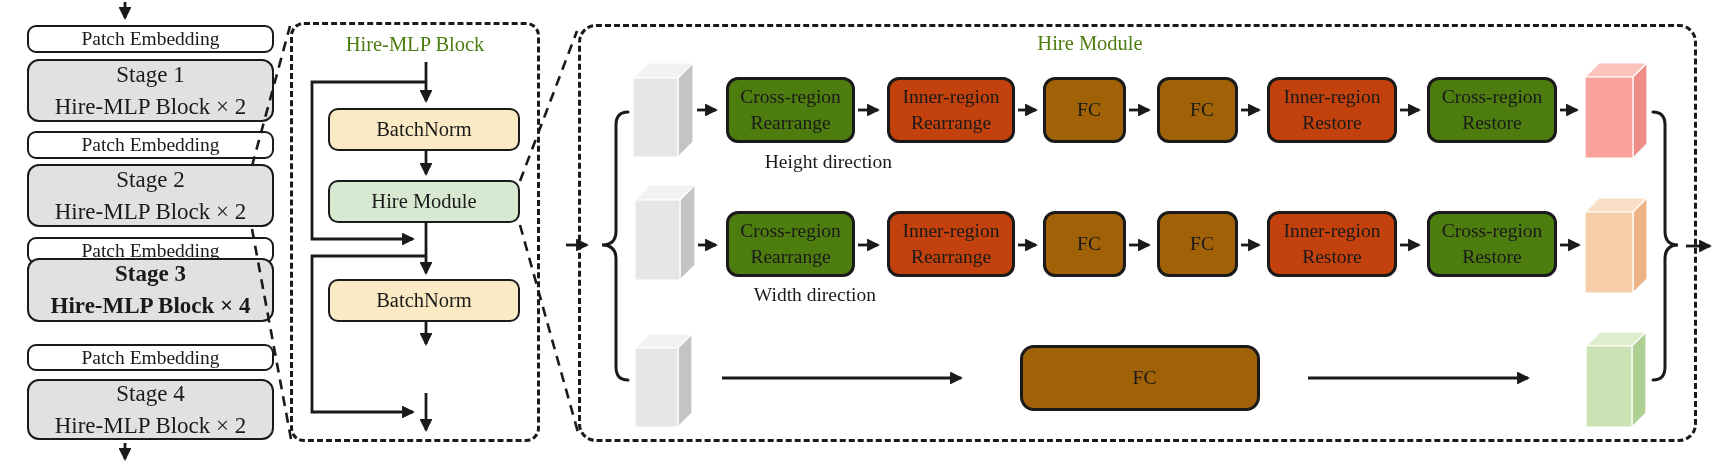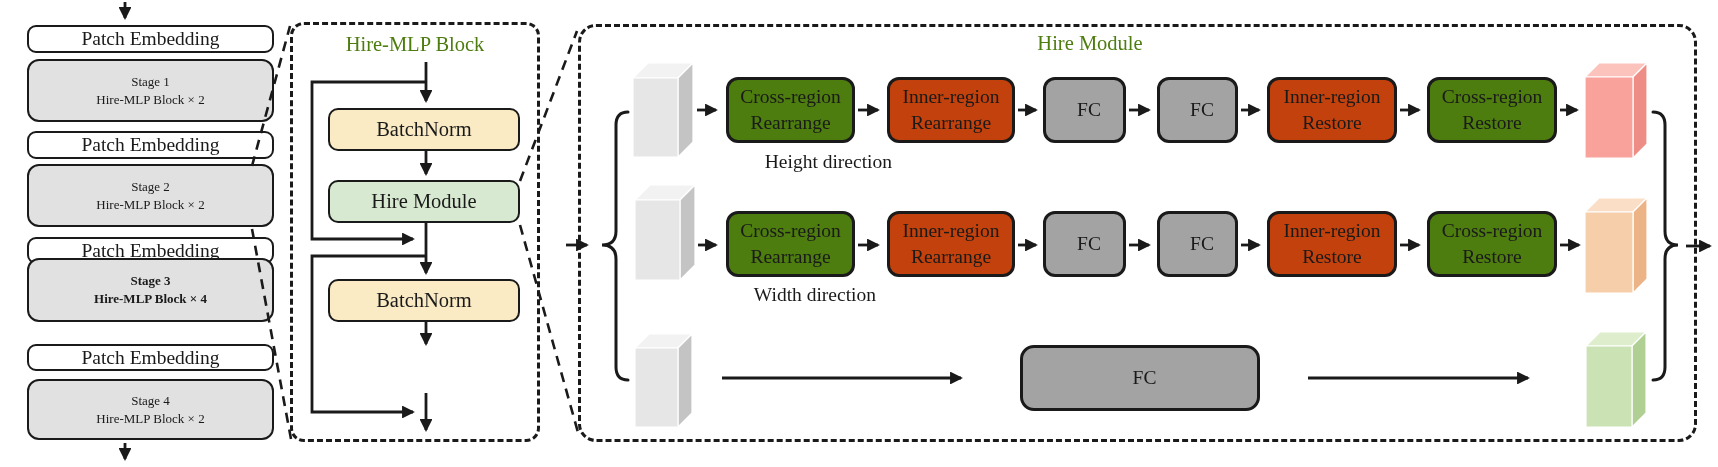--- a/index.html
+++ b/index.html
@@ -9,34 +9,34 @@
   }
   .abs{position:absolute;box-sizing:border-box;}
   
   .nbox{
     position:absolute;box-sizing:border-box;border:2.5px solid #1a1a1a;
     display:flex;align-items:center;justify-content:center;text-align:center;
     white-space:pre-line;color:#1a1a1a;background:#fff;
   }
   
   .pe{left:3px;width:247px;height:28px;border-radius:9px;background:#ffffff;font-size:19.5px;}
-  .stage{left:3px;width:247px;height:63px;border-radius:12px;background:#E1E1E1;font-size:13px;line-height:1.38;}
+  .stage{left:3px;width:247px;height:63px;border-radius:12px;background:#E1E1E1;font-size:23px;line-height:1.38;}
   
   .dashed-panel{position:absolute;box-sizing:border-box;border:3px dashed #1a1a1a;background:transparent;}
   .panel-title{position:absolute;font-size:20.5px;text-align:center;color:#4d7c0f;}
   
   .mbox{left:328px;width:192px;height:43px;border-width:2.8px;border-radius:10px;font-size:20.5px;}
   .c-yellow{background:#FBEBC5;}
   .c-green{background:#D8E9D2;}
   .c-blue{background:#D7E4F1;}
   
   .rbox{height:66px;border-width:3px;border-radius:12px;font-size:19.5px;line-height:1.32;}
   .c-cyan{background:#4d7c0f;}
   .c-purple{background:#c2410c;}
-  .c-fcblue{background:#a3a3a3;padding-left:9px;}
+  .c-fcblue{background:#a16207;padding-left:9px;}
   .dir-label{position:absolute;width:200px;text-align:right;font-size:19.5px;color:#1a1a1a;}
   svg{position:absolute;left:0;top:0;pointer-events:none;}
   .line-layer{z-index:3;}
   .nbox,.panel-title,.dir-label{z-index:2;}
   .dashed-panel{z-index:1;}
 </style>
 </head>
 <body>
 
 <div id="canvas">

